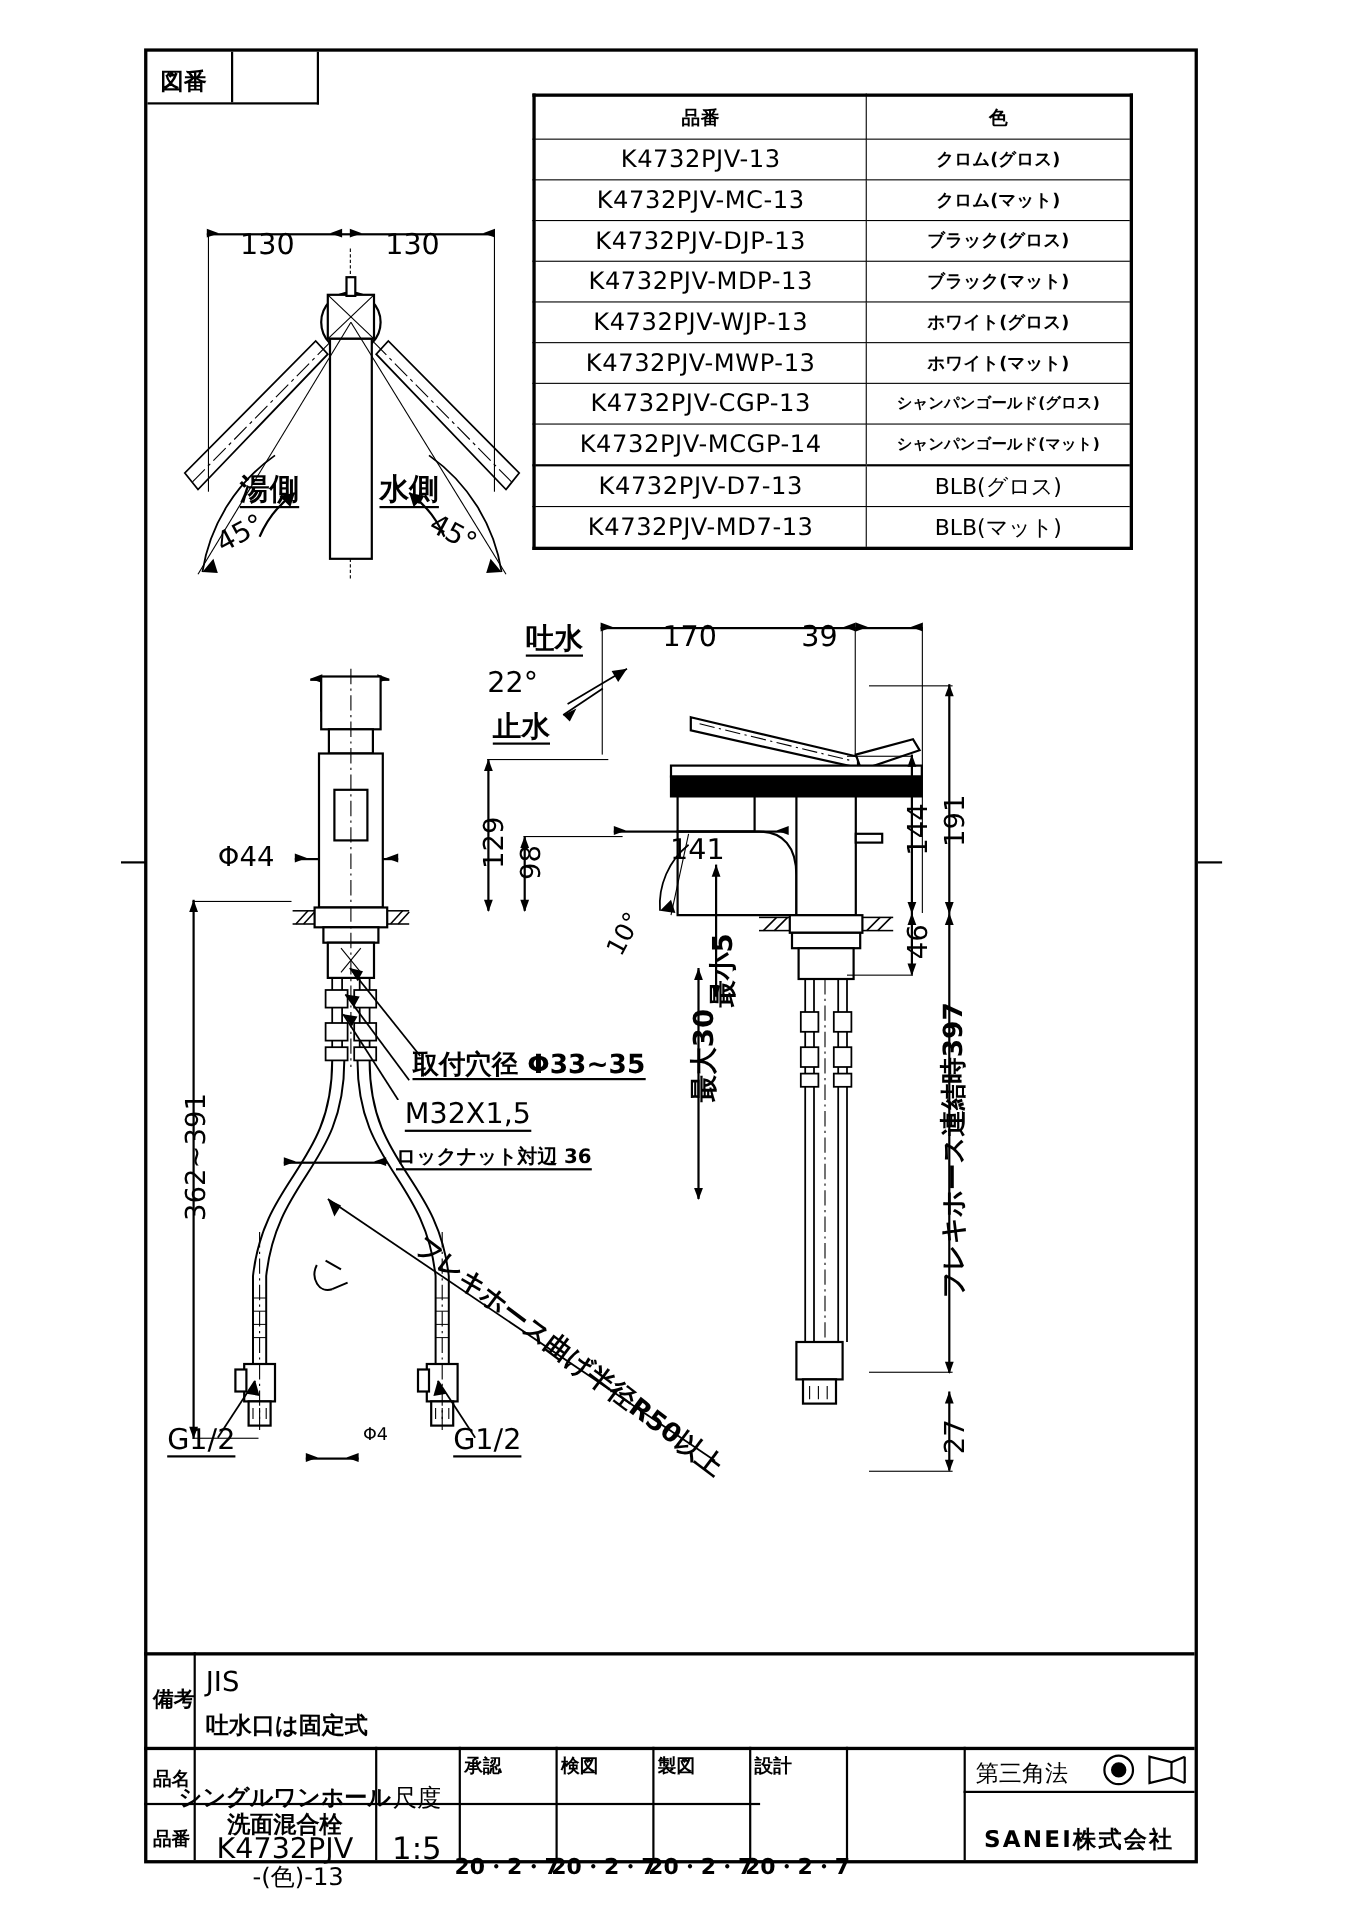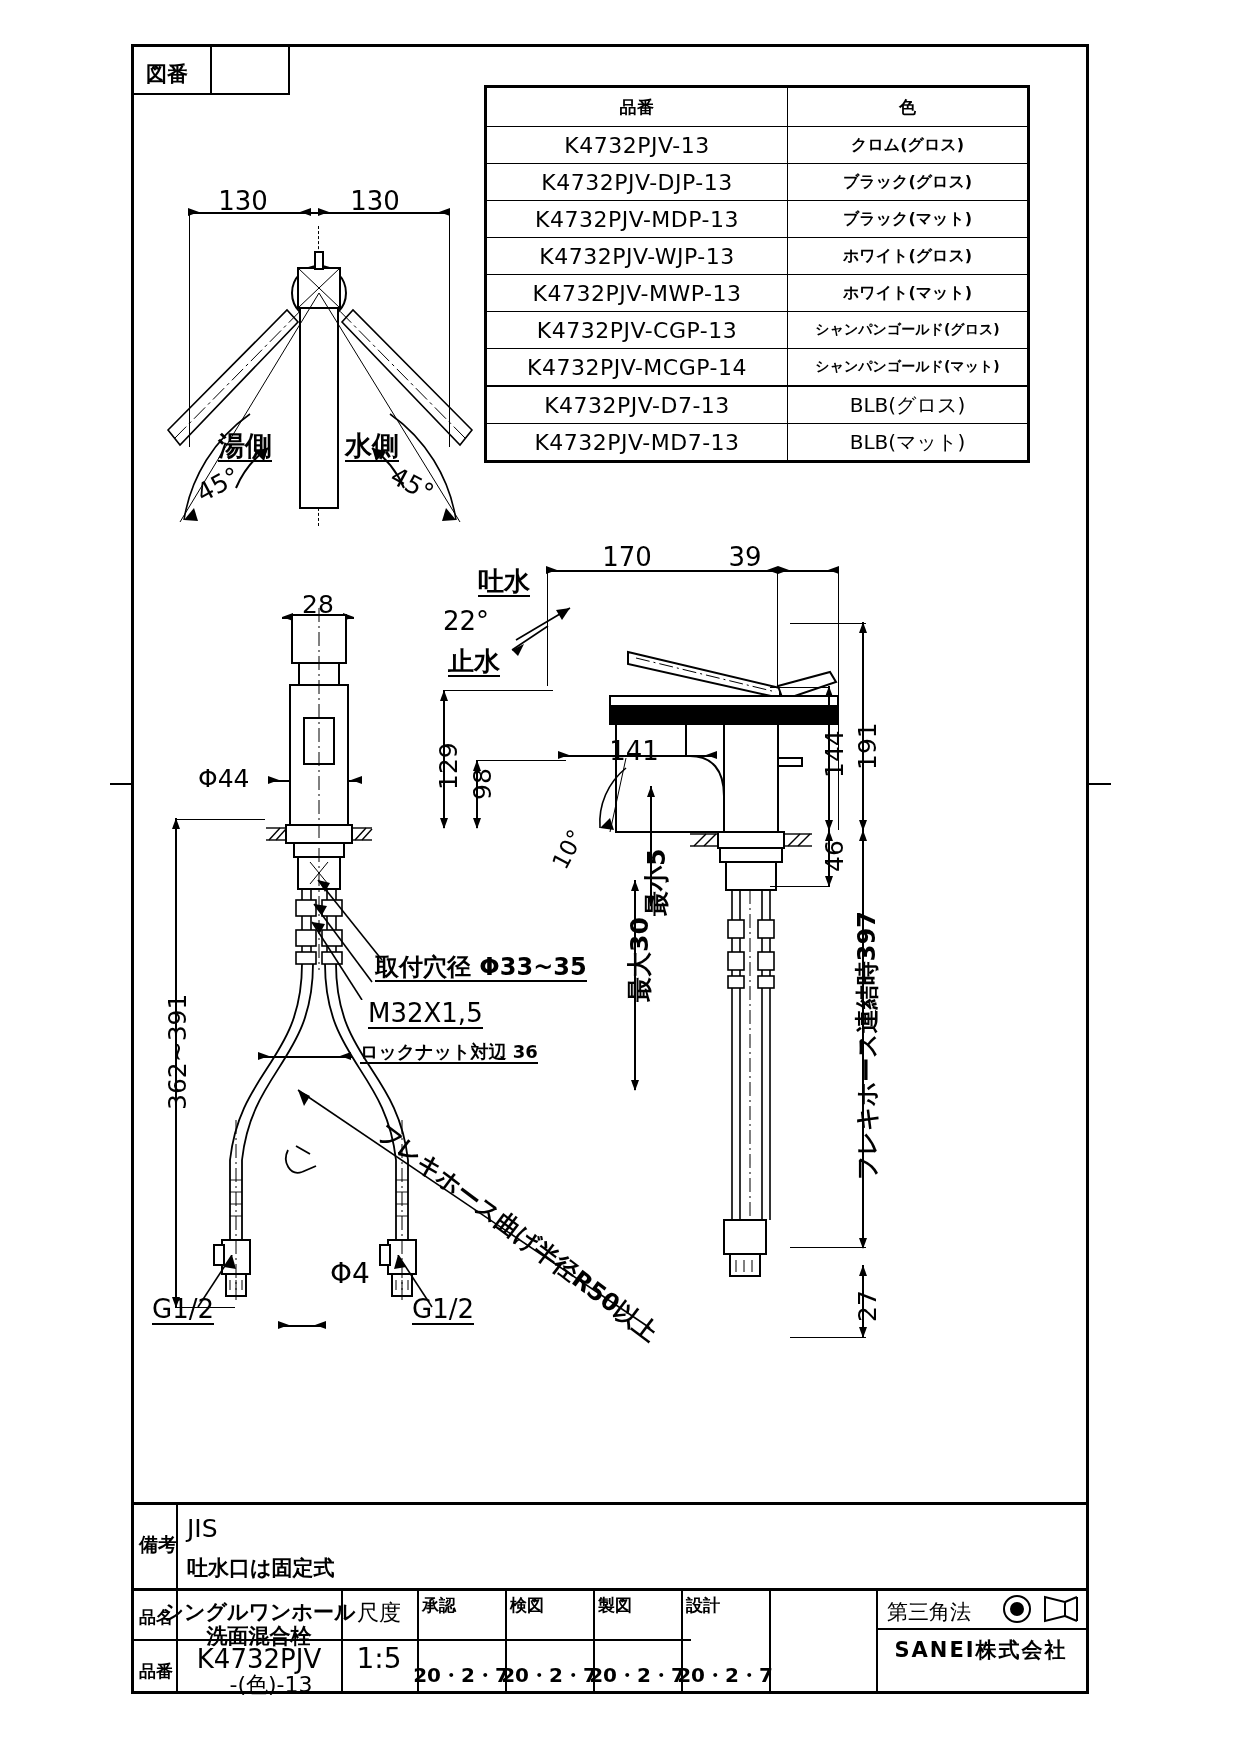--- a/index.html
+++ b/index.html
@@ -8,21 +8,21 @@
 
   
   .abs{position:absolute;}
   .ln{position:absolute;background:#000;}
   .h{height:1px;}
   .v{width:1px;}
   .h2{height:2px;}
   .v2{width:2px;}
   .h3{height:3px;}
   .txt{position:absolute;white-space:nowrap;line-height:1;}
-  .ctr{transform:translateX(-50%);}
+  .ctr{transform:translateX(-50%);margin-top:22px;}
   .rot{transform-origin:0 0;transform:rotate(-90deg);}
   .ul{border-bottom:2px solid #000;padding-bottom:1px;}
 
   
   .arR{position:absolute;width:0;height:0;border-top:4px solid transparent;border-bottom:4px solid transparent;border-left:11px solid #000;}
   .arL{position:absolute;width:0;height:0;border-top:4px solid transparent;border-bottom:4px solid transparent;border-right:11px solid #000;}
   .arU{position:absolute;width:0;height:0;border-left:4px solid transparent;border-right:4px solid transparent;border-bottom:11px solid #000;}
   .arD{position:absolute;width:0;height:0;border-left:4px solid transparent;border-right:4px solid transparent;border-top:11px solid #000;}
 
   
@@ -64,20 +64,24 @@
 
   <table id="ptable">
     <tbody id="ptable-body">
         <tr class="hdr">
           <td class="cno" style="font-size: 17px;">品番</td>
           <td class="ccol" style="font-size: 17px;">色</td>
         </tr>
         <tr>
           <td class="cno">K4732PJV-13</td>
           <td class="ccol">クロム(グロス)</td>
+        </tr>
+        <tr>
+          <td class="cno">K4732PJV-MC-13</td>
+          <td class="ccol">クロム(マット)</td>
         </tr>
         <tr>
           <td class="cno">K4732PJV-DJP-13</td>
           <td class="ccol">ブラック(グロス)</td>
         </tr>
         <tr>
           <td class="cno">K4732PJV-MDP-13</td>
           <td class="ccol">ブラック(マット)</td>
         </tr>
         <tr>
@@ -297,21 +301,21 @@
   <div class="ln h2" style="left:258px;top:1056px;width:94px;"></div>
 
   <div class="txt" style="left:388px;top:1120px;font-size:24px;font-weight:700;transform-origin:0 0;transform:rotate(37deg);">フレキホース曲げ半径R50以上</div>
   <svg class="abs" style="left:280px;top:1080px;" width="400" height="260">
     <line x1="18" y1="10" x2="370" y2="248" stroke="#000" stroke-width="1.6"></line>
     <polygon points="18,10 30,16 24,26" fill="#000"></polygon>
   </svg>
 
   <div class="txt ul" style="left:152px;top:1296px;font-size:26px;">G1/2</div>
   <div class="txt ul" style="left:412px;top:1296px;font-size:26px;">G1/2</div>
-  <div class="txt" style="left:330px;top:1260px;font-size:28px;">Φ4</div>
+  <div class="txt" style="left:330px;top:1296px;font-size:16px;">Φ4</div>
   <svg class="abs" style="left:150px;top:1255px;" width="330" height="70">
     <g stroke="#000" stroke-width="1.6">
       <line x1="82" y1="0" x2="48" y2="52"></line>
       <line x1="248" y1="0" x2="282" y2="52"></line>
     </g>
     <polygon points="82,0 74,12 86,14" fill="#000"></polygon>
     <polygon points="248,0 256,12 244,14" fill="#000"></polygon>
   </svg>
   <div class="ln h2" style="left:278px;top:1325px;width:48px;"></div>
   <div class="arR" style="left:278px;top:1321px;"></div>

